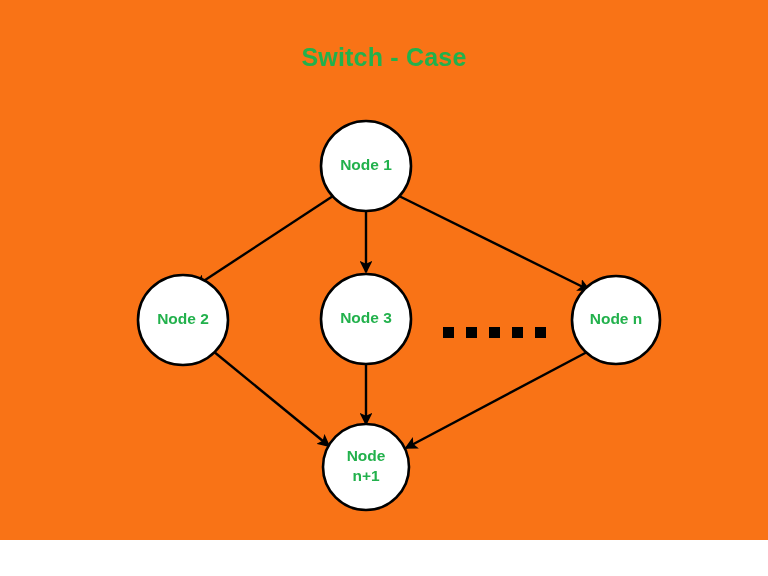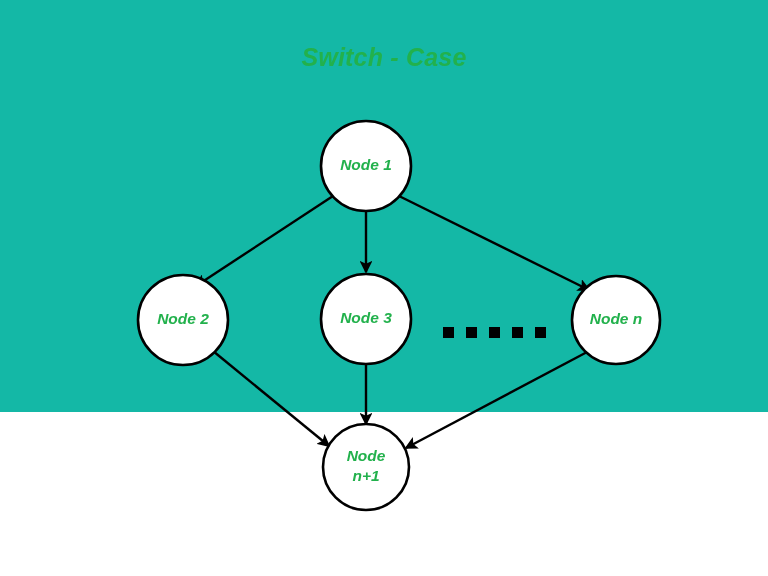--- a/index.html
+++ b/index.html
@@ -9,23 +9,22 @@
   }
   body {
     width: 768px;
     height: 576px;
     font-family: "Liberation Sans", sans-serif;
     overflow: hidden;
   }
   #canvas {
     position: relative;
     width: 768px;
-    height: 412px;
-    background: #14b8a6;
-    font-style: italic;
+    height: 540px;
+    background: #f97316;
   }
   #diagram-svg {
     position: absolute;
     top: 0;
     left: 0;
     width: 768px;
     height: 576px;
   }
   .title-text {
     font-size: 25px;

